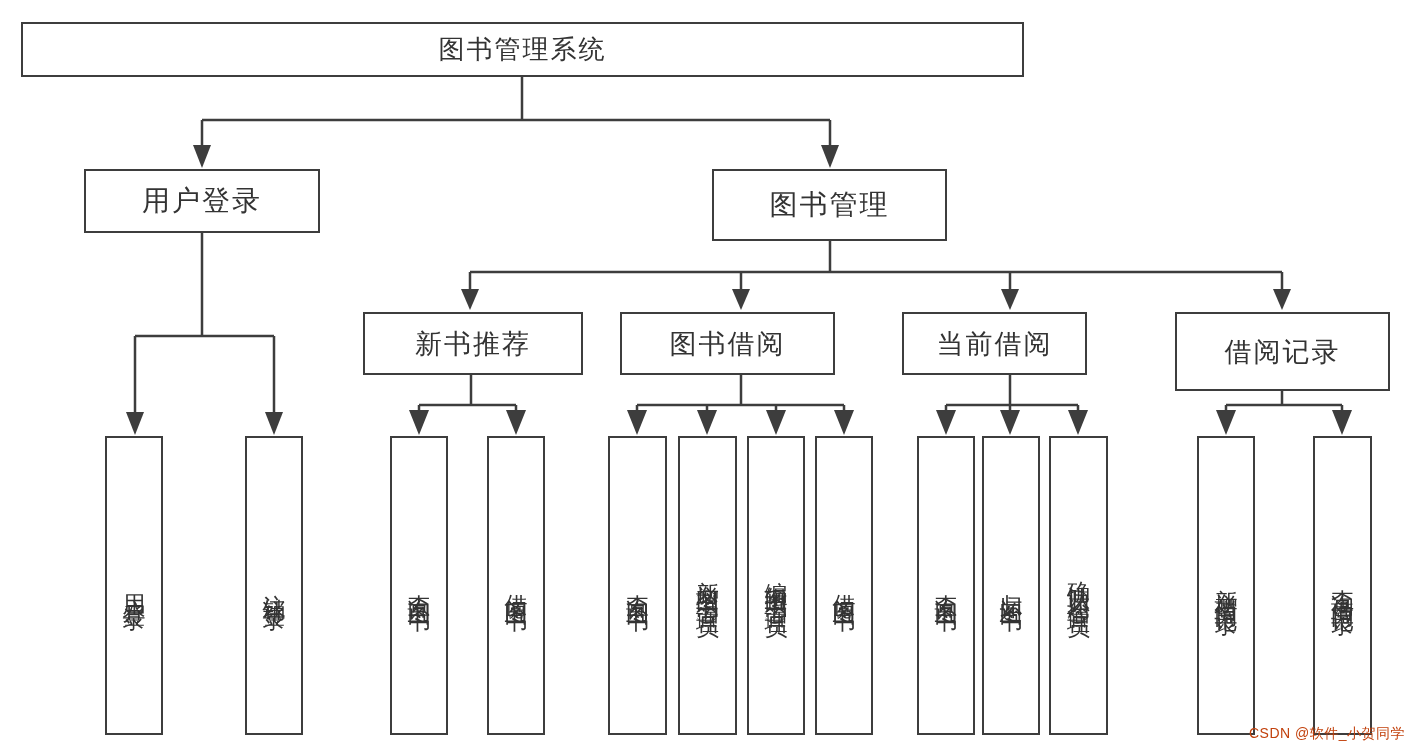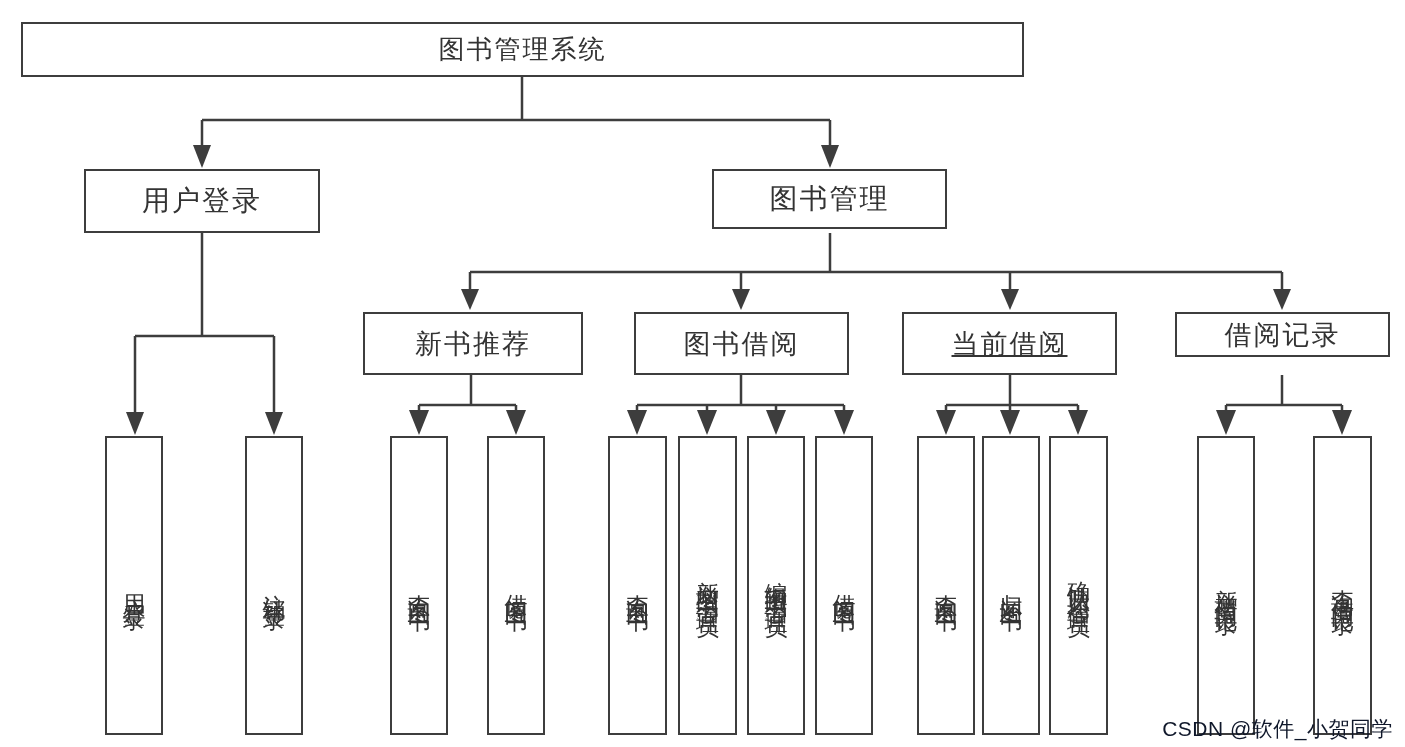--- a/index.html
+++ b/index.html
@@ -32,25 +32,25 @@
   .vnode .label {
     writing-mode: vertical-rl;
     text-orientation: mixed;
     font-size: 23px;
     letter-spacing: 5px;
     line-height: 1;
     white-space: nowrap;
   }
   .watermark {
     position: absolute;
-    right: 12px;
+    right: 0;
     bottom: 4px;
-    font-size: 21px;
+    font-size: 14px;
     letter-spacing: 0.5px;
-    color: #0f172a;
+    color: #c2410c;
   }
 </style>
 </head>
 <body>
 
 <div class="canvas">
 
   <svg class="connector-layer" viewBox="0 0 1405 747" fill="none">
     <g stroke="#3d3d3d" stroke-width="2.5">
 
@@ -91,34 +91,34 @@
     </g>
   </svg>
 
   <div class="node lv1" style="left:21px; top:13px; width:1003px; height:55px;margin-top:9px;">
     <span class="label">图书管理系统</span>
   </div>
 
   <div class="node lv2" style="left:84px; top:169px; width:236px; height:64px;">
     <span class="label">用户登录</span>
   </div>
-  <div class="node lv2" style="left:712px; top:169px; width:235px; height:60px;">
+  <div class="node lv2" style="left:712px; top:169px; width:235px; height:72px;">
     <span class="label">图书管理</span>
   </div>
 
   <div class="node lv3" style="left:363px; top:312px; width:220px; height:63px;">
     <span class="label">新书推荐</span>
   </div>
-  <div class="node lv3" style="left:634px; top:312px; width:215px; height:63px;">
+  <div class="node lv3" style="left:620px; top:312px; width:215px; height:63px;">
     <span class="label">图书借阅</span>
   </div>
-  <div class="node lv3" style="left:902px; top:312px; width:215px; height:63px;text-decoration:underline;">
+  <div class="node lv3" style="left:902px; top:312px; width:185px; height:63px;">
     <span class="label">当前借阅</span>
   </div>
-  <div class="node lv3" style="left:1175px; top:312px; width:215px; height:45px;">
+  <div class="node lv3" style="left:1175px; top:312px; width:215px; height:79px;">
     <span class="label">借阅记录</span>
   </div>
 
   <div class="node vnode" style="left:105px; top:436px; width:58px; height:299px;">
     <span class="label">用户登录</span>
   </div>
   <div class="node vnode" style="left:245px; top:436px; width:58px; height:299px;">
     <span class="label">注销登录</span>
   </div>
 

